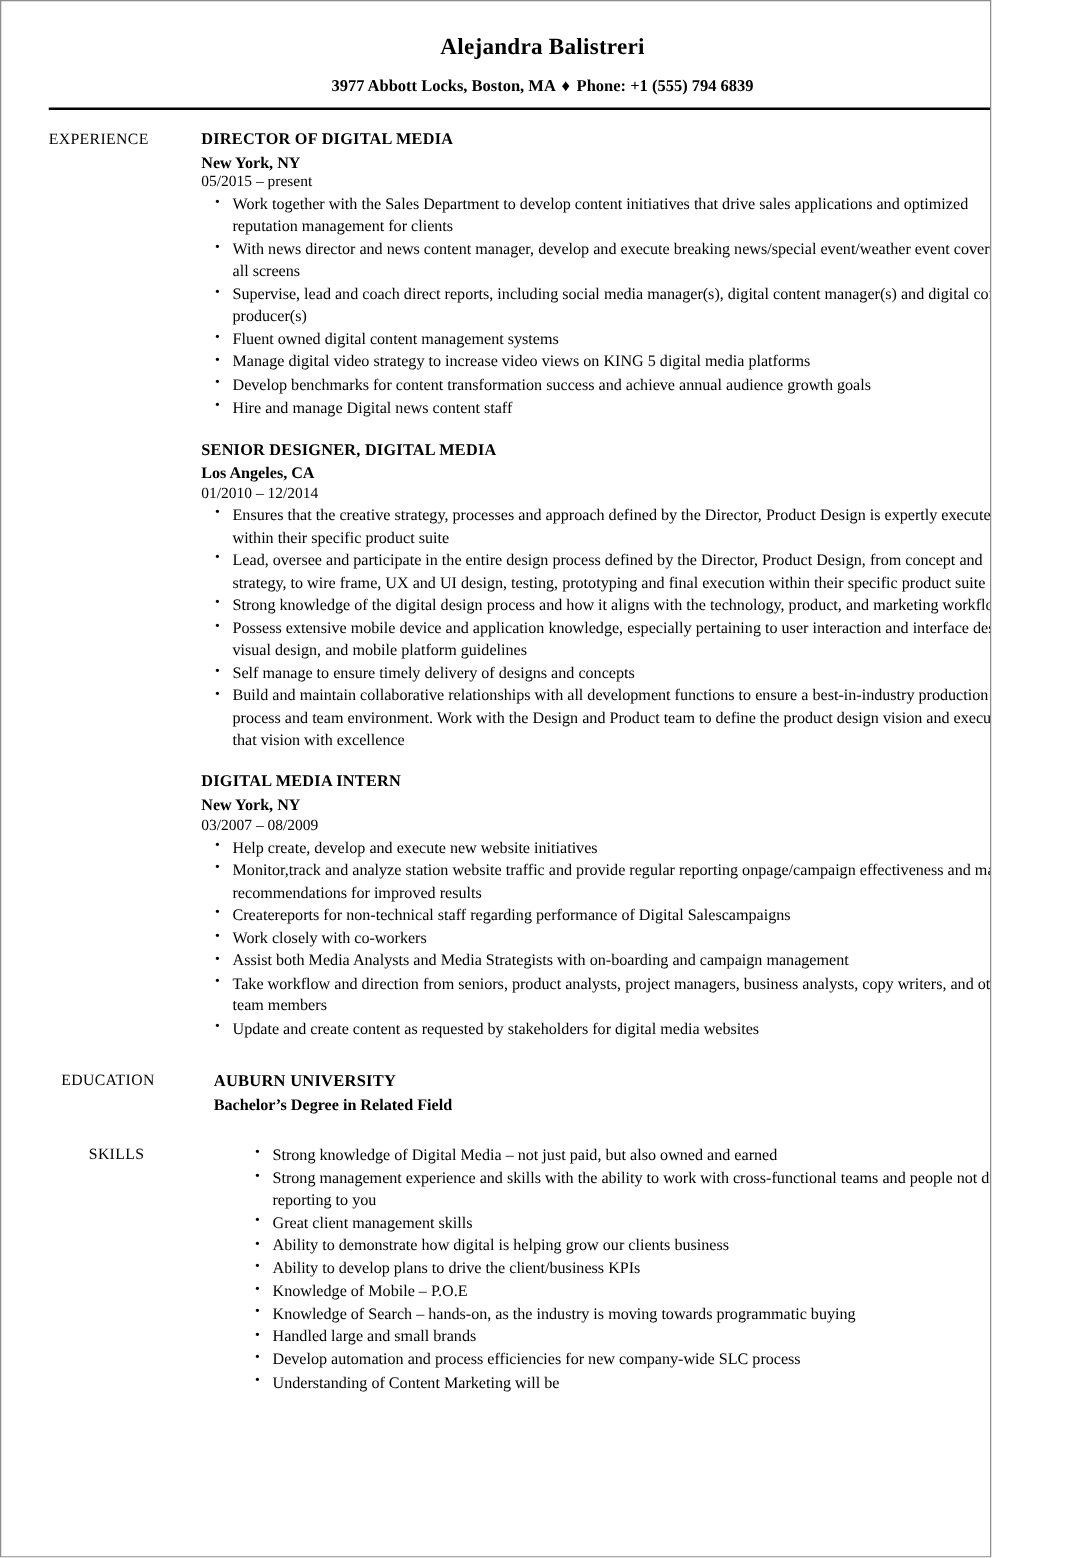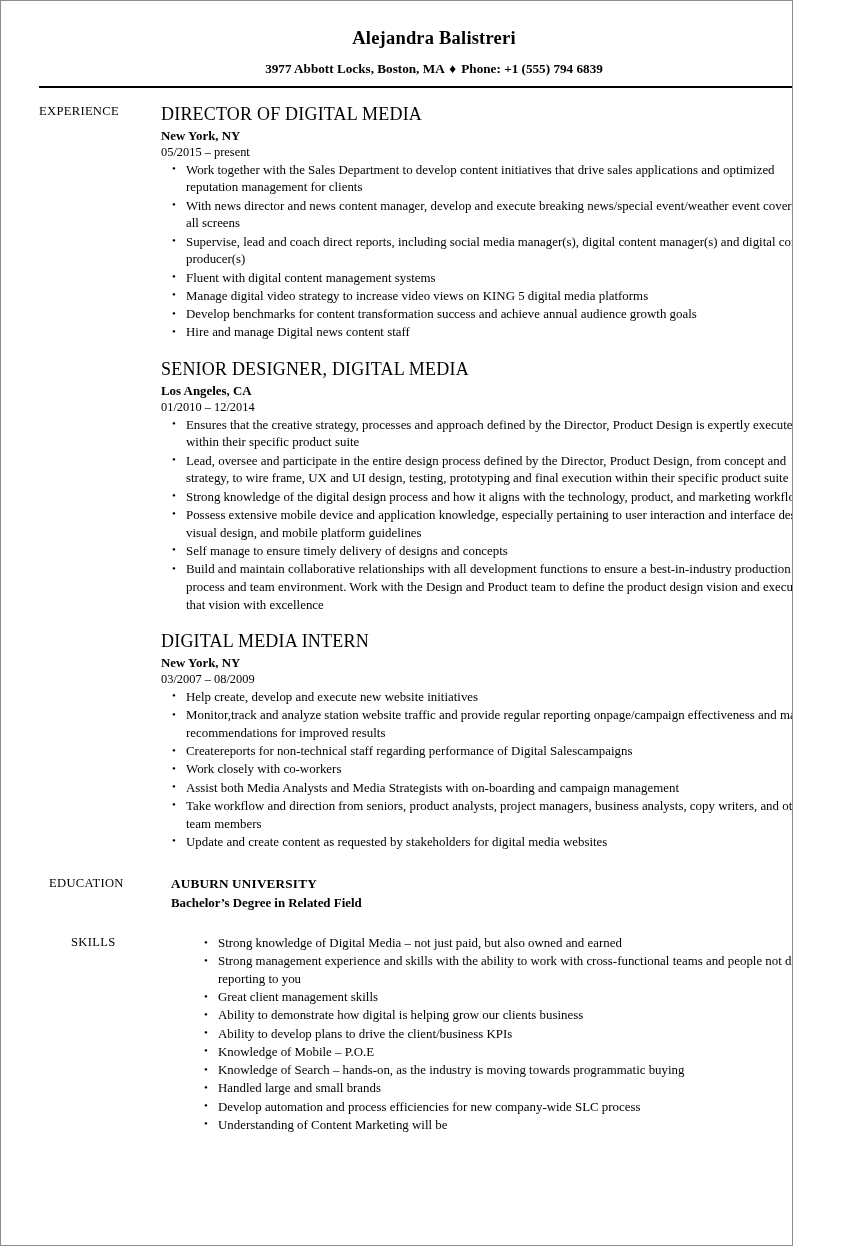--- a/index.html
+++ b/index.html
@@ -73,22 +73,22 @@
   }
 
   #experience-section { margin-top: 15px; }
   #education-section  { margin-top: 23px; margin-left: 10px; }
   #skills-section     { margin-top: 22px; margin-left: 32px; }
 
   
   .job { margin-bottom: 0; }
   .job + .job { margin-top: 16px; }
   .job-title {
-    font-size: 18px;
-    font-weight: normal;
+    font-size: 13px;
+    font-weight: bold;
     letter-spacing: 0.2px;
     line-height: 1.28;
   }
   .job-location {
     font-size: 12.9px;
     font-weight: bold;
     line-height: 1.3;
     margin-top: 2px;
   }
   .job-dates {
@@ -155,21 +155,21 @@
       <div class="section-body">
 
         <div class="job">
           <div class="job-title">DIRECTOR OF DIGITAL MEDIA</div>
           <div class="job-location">New York, NY</div>
           <div class="job-dates">05/2015 – present</div>
           <ul class="bullets">
             <li>Work together with the Sales Department to develop content initiatives that drive sales applications and optimized reputation management for clients</li>
             <li>With news director and news content manager, develop and execute breaking news/special event/weather event coverage for all screens</li>
             <li>Supervise, lead and coach direct reports, including social media manager(s), digital content manager(s) and digital content producer(s)</li>
-            <li>Fluent with digital content management systems</li>
+            <li>Fluent owned digital content management systems</li>
             <li>Manage digital video strategy to increase video views on KING 5 digital media platforms</li>
             <li>Develop benchmarks for content transformation success and achieve annual audience growth goals</li>
             <li>Hire and manage Digital news content staff</li>
           </ul>
         </div>
 
         <div class="job">
           <div class="job-title">SENIOR DESIGNER, DIGITAL MEDIA</div>
           <div class="job-location">Los Angeles, CA</div>
           <div class="job-dates">01/2010 – 12/2014</div>

